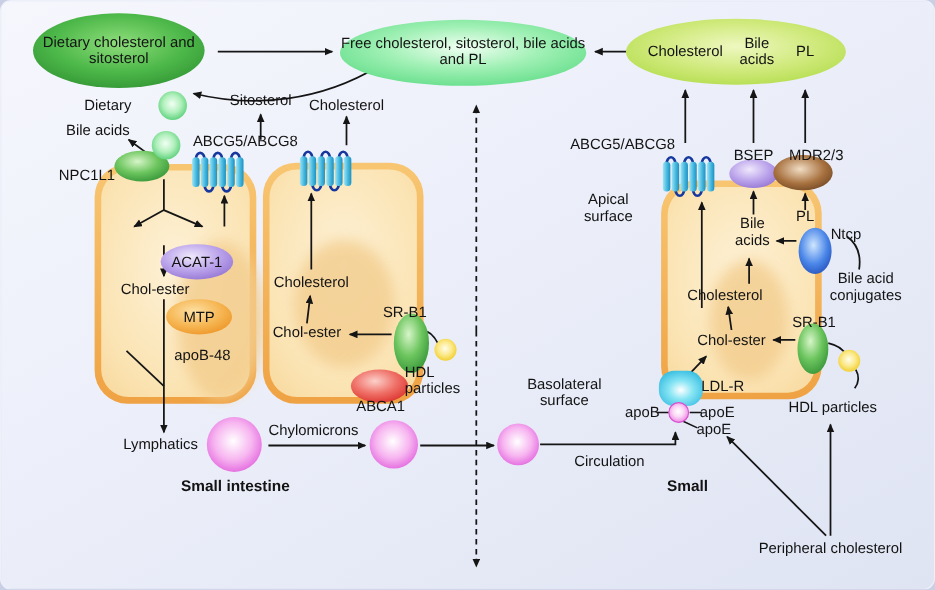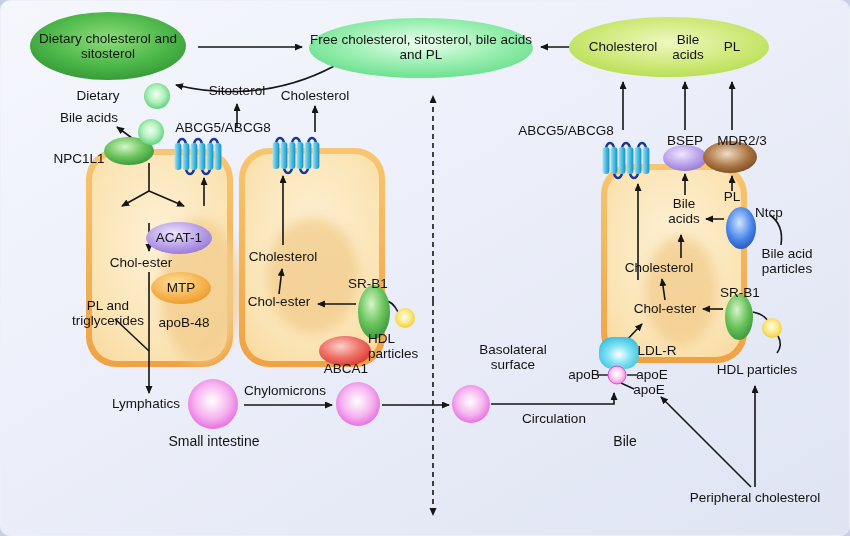--- a/index.html
+++ b/index.html
@@ -8,21 +8,21 @@
     background:linear-gradient(150deg,#f6f7fd 0%,#edf0fa 40%,#dfe4f3 100%);
     border-radius:10px;border:1px solid #eef0f9;box-sizing:border-box;
   }
   #stage svg{position:absolute;left:0;top:0;}
   .lbl{
     position:absolute;transform:translate(-50%,-50%);
     font-size:13.5px;color:#131313;text-align:center;line-height:1.14;
     white-space:nowrap;z-index:5;
   }
   .wrap{white-space:normal;}
-  .bold{font-weight:normal;font-size:14px;}
+  .bold{font-weight:bold;font-size:14px;}
   .tleft{text-align:left;}
 </style>
 </head>
 <body>
 
 <div id="stage">
 
 <svg width="850" height="536" viewBox="0 0 850 536">
   <defs>
     <marker id="ah" markerWidth="9" markerHeight="8" refX="7" refY="3.5" orient="auto" markerUnits="userSpaceOnUse">
@@ -234,45 +234,45 @@
 
 <div class="lbl" style="left:97px;top:95px">Dietary</div>
 <div class="lbl" style="left:88px;top:117px">Bile acids</div>
 <div class="lbl" style="left:78px;top:158px">NPC1L1</div>
 <div class="lbl" style="left:236px;top:90px">Sitosterol</div>
 <div class="lbl" style="left:314px;top:95px">Cholesterol</div>
 <div class="lbl" style="left:222px;top:127px">ABCG5/ABCG8</div>
 <div class="lbl" style="left:178px;top:237px">ACAT-1</div>
 <div class="lbl" style="left:140px;top:262px">Chol-ester</div>
 <div class="lbl" style="left:180px;top:287px">MTP</div>
-<div class="lbl wrap" style="left:107px;top:312px;width:84px">PL and triglycerides</div>
 <div class="lbl" style="left:183px;top:322px">apoB-48</div>
 <div class="lbl" style="left:282px;top:256px">Cholesterol</div>
 <div class="lbl" style="left:278px;top:301px">Chol-ester</div>
 <div class="lbl" style="left:367px;top:283px">SR-B1</div>
 <div class="lbl wrap tleft" style="left:400px;top:345px;width:66px">HDL particles</div>
 <div class="lbl" style="left:345px;top:368px">ABCA1</div>
 <div class="lbl" style="left:145px;top:403px">Lymphatics</div>
 <div class="lbl" style="left:284px;top:390px">Chylomicrons</div>
 <div class="lbl bold" style="left:213px;top:441px">Small intestine</div>
 
 <div class="lbl wrap" style="left:512px;top:356px;width:95px">Basolateral surface</div>
 <div class="lbl" style="left:553px;top:418px">Circulation</div>
 
 <div class="lbl" style="left:565px;top:130px">ABCG5/ABCG8</div>
+<div class="lbl wrap" style="left:552px;top:188px;width:60px">Apical surface</div>
 <div class="lbl" style="left:684px;top:140px">BSEP</div>
 <div class="lbl" style="left:741px;top:140px">MDR2/3</div>
 <div class="lbl wrap" style="left:683px;top:210px;width:46px">Bile acids</div>
 <div class="lbl" style="left:731px;top:196px">PL</div>
 <div class="lbl" style="left:768px;top:212px">Ntcp</div>
-<div class="lbl wrap" style="left:786px;top:260px;width:95px">Bile acid particles</div>
+<div class="lbl wrap" style="left:786px;top:260px;width:95px">Bile acid conjugates</div>
 <div class="lbl" style="left:658px;top:267px">Cholesterol</div>
 <div class="lbl" style="left:664px;top:308px">Chol-ester</div>
 <div class="lbl" style="left:739px;top:292px">SR-B1</div>
 <div class="lbl" style="left:656px;top:350px">LDL-R</div>
 <div class="lbl" style="left:583px;top:374px">apoB</div>
 <div class="lbl" style="left:651px;top:374px">apoE</div>
 <div class="lbl" style="left:648px;top:389px">apoE</div>
 <div class="lbl" style="left:756px;top:369px">HDL particles</div>
-<div class="lbl bold" style="left:624px;top:441px">Bile</div>
+<div class="lbl bold" style="left:624px;top:441px">Small</div>
 <div class="lbl" style="left:754px;top:497px">Peripheral cholesterol</div>
 
 </div>
 
 </body></html>

